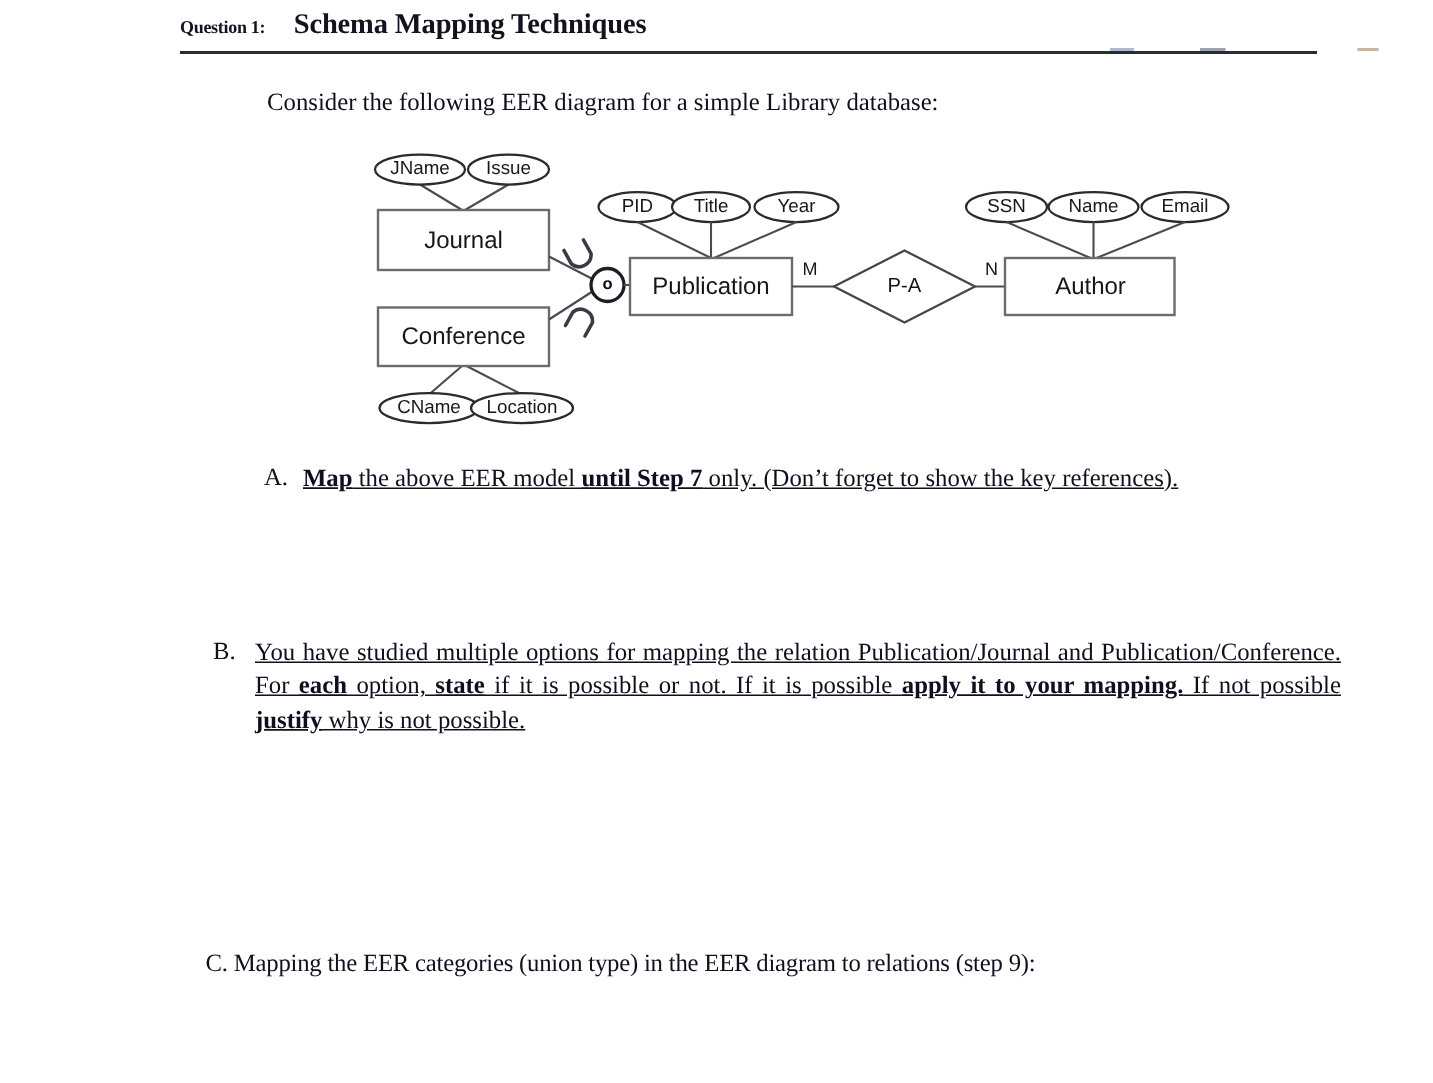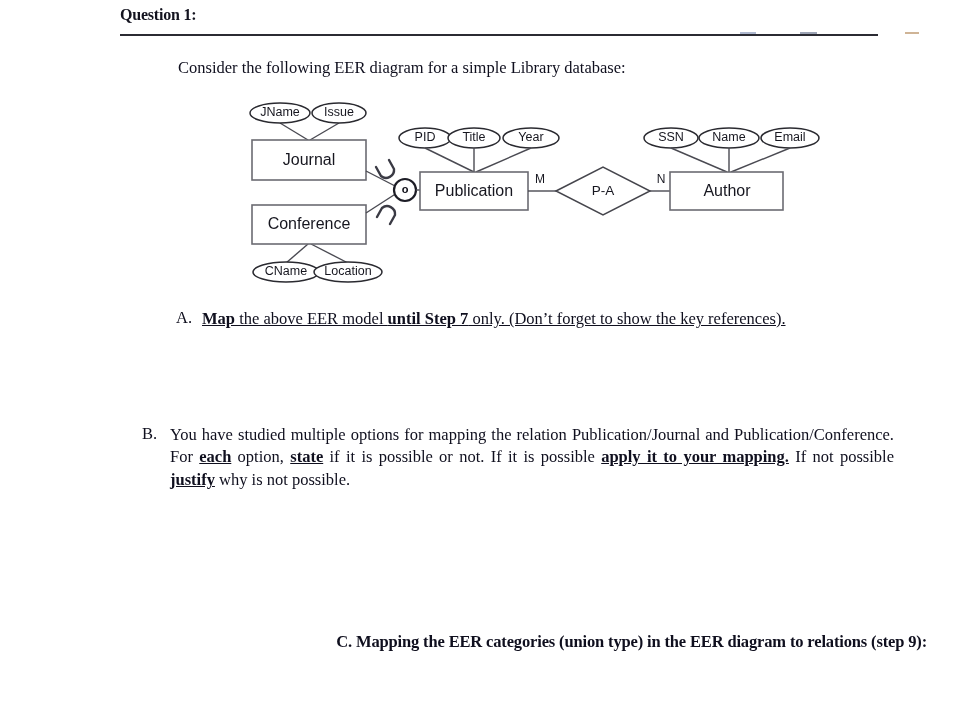--- a/index.html
+++ b/index.html
@@ -23,21 +23,21 @@
     top: 6px;
     width: 760px;
   }
   #header-row {
     display: flex;
     align-items: baseline;
     white-space: nowrap;
   }
   .q-label {
     font-weight: bold;
-    font-size: 16px;
+    font-size: 12px;
     letter-spacing: -0.2px;
     color: #13131f;
   }
   .q-title {
     font-weight: bold;
     font-size: 19px;
     margin-left: 19px;
     letter-spacing: -0.1px;
     color: #13131f;
   }
@@ -179,40 +179,40 @@
   }
   #part-a .part-letter { width: 26px; }
   #part-a .part-body { width: 692px; text-decoration: underline; }
 
   #part-b {
     left: 142px;
     top: 424px;
     width: 752px;
   }
   #part-b .part-letter { width: 28px; }
-  #part-b .part-body { width: 724px; }
+  #part-b .part-body { width: 724px; text-decoration: underline; }
 
   #part-c {
     position: absolute;
     left: 137px;
     top: 632px;
     width: 790px;
     font-size: 16.5px;
-    font-weight: bold;
+    font-weight: normal;
     white-space: nowrap;
     letter-spacing: -0.15px;
-    text-align: right;
   }
 </style>
 </head>
 <body>
 
 <div id="header">
   <div id="header-row">
     <span class="q-label">Question 1:</span>
+    <span class="q-title">Schema Mapping Techniques</span>
   </div>
   <div id="header-rule"></div>
   <div id="header-rule-specks">
     <span class="speck" style="left:20px;width:16px;background:#6b7ea8;"></span>
     <span class="speck" style="left:80px;width:17px;background:#4c5a78;"></span>
     <span class="speck" style="left:185px;width:14px;background:#a8763f;"></span>
   </div>
 </div>
 
 <div id="intro">Consider the following EER diagram for a simple Library database:</div>

